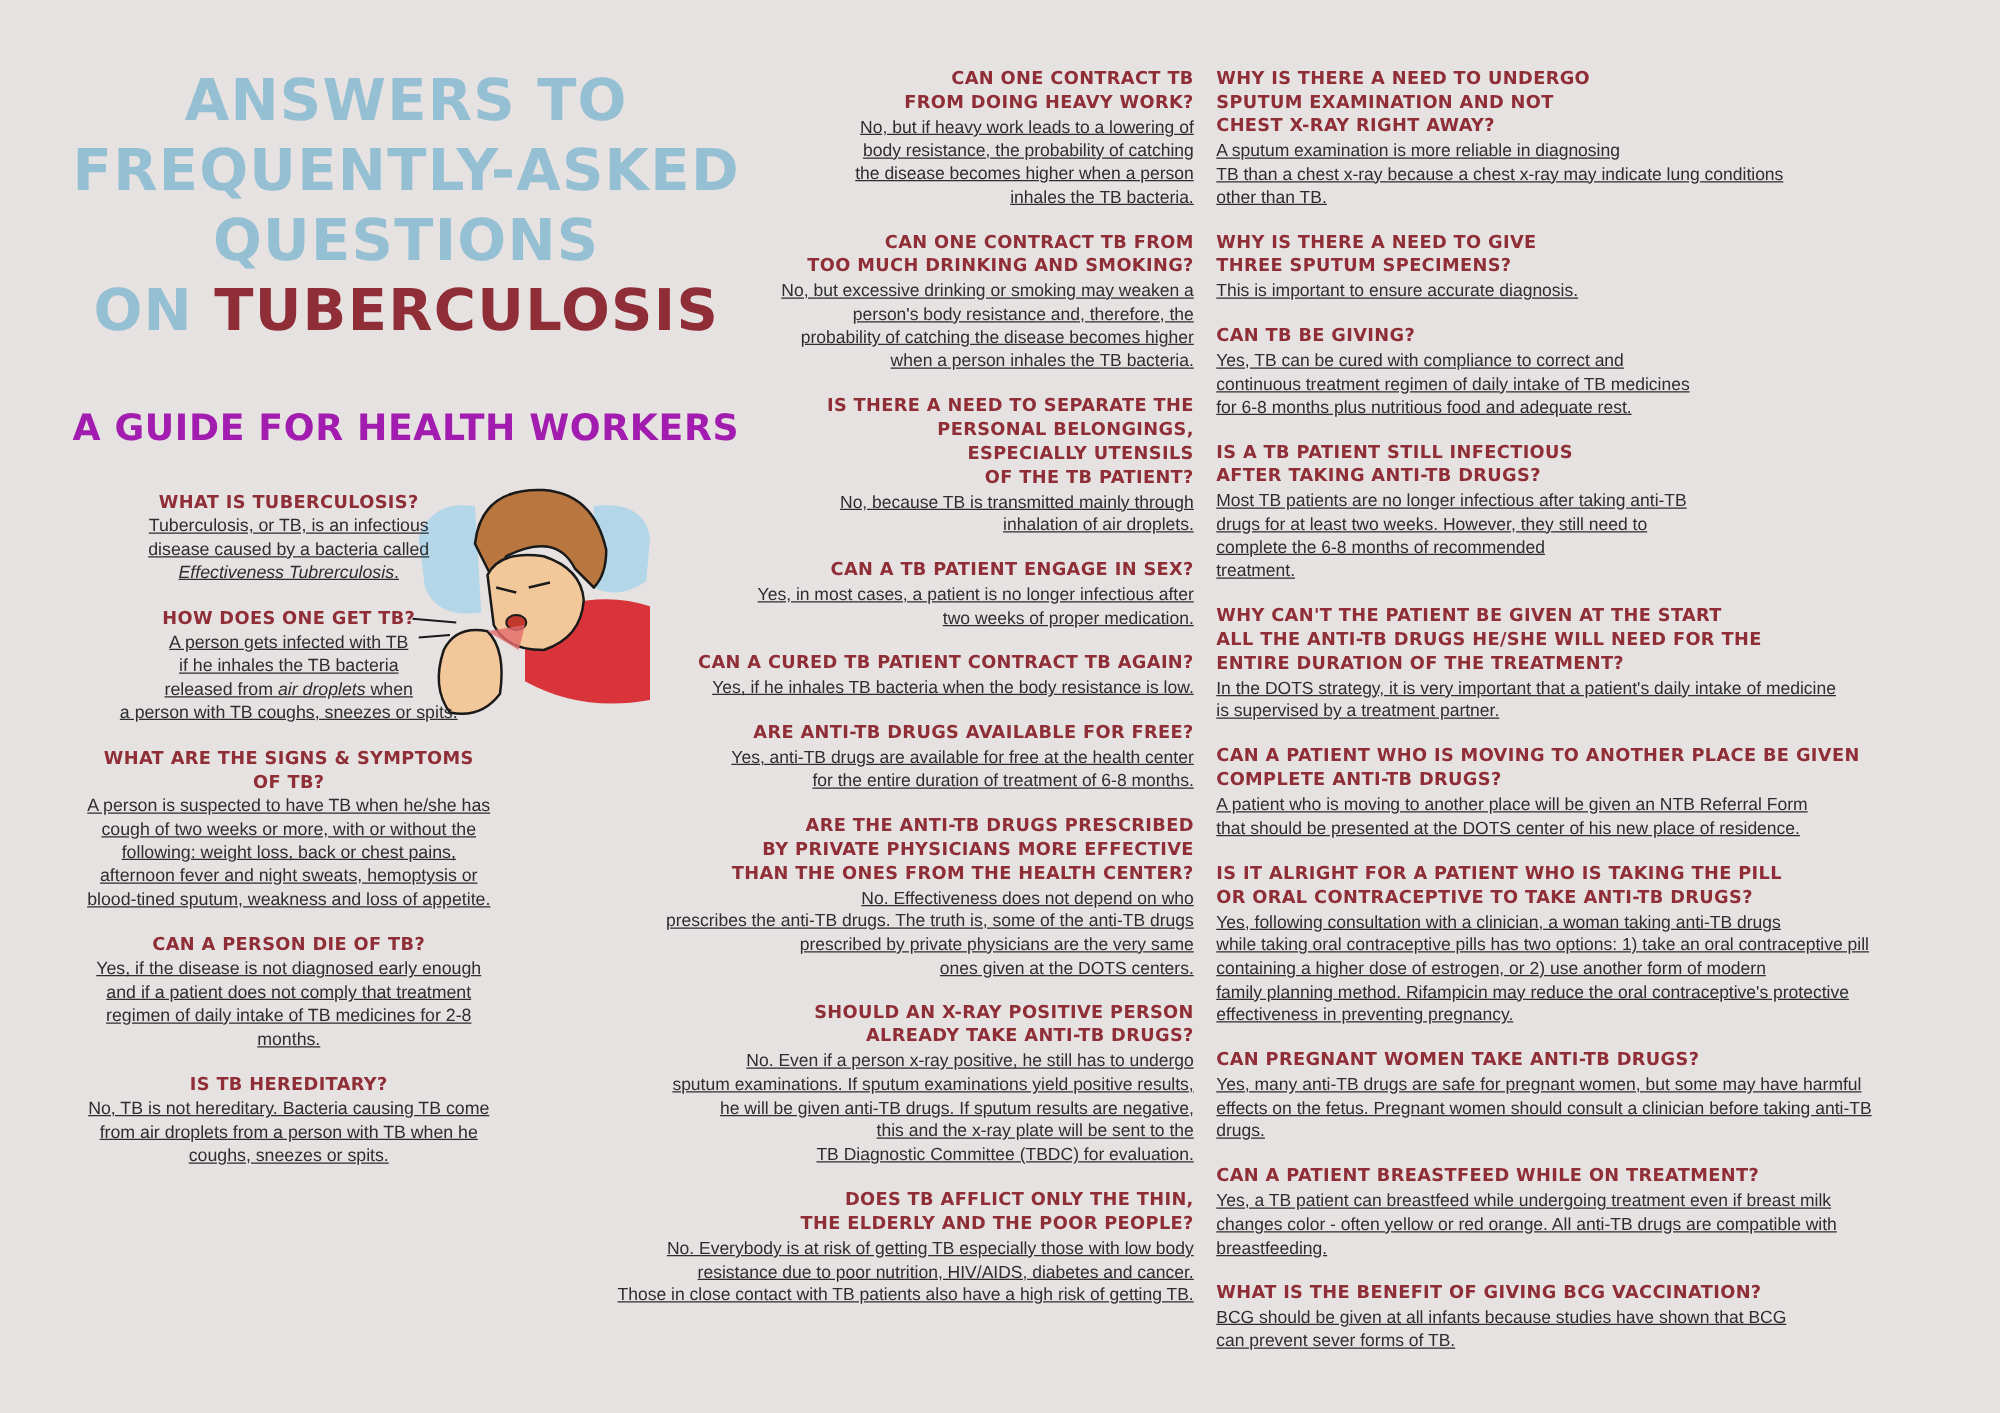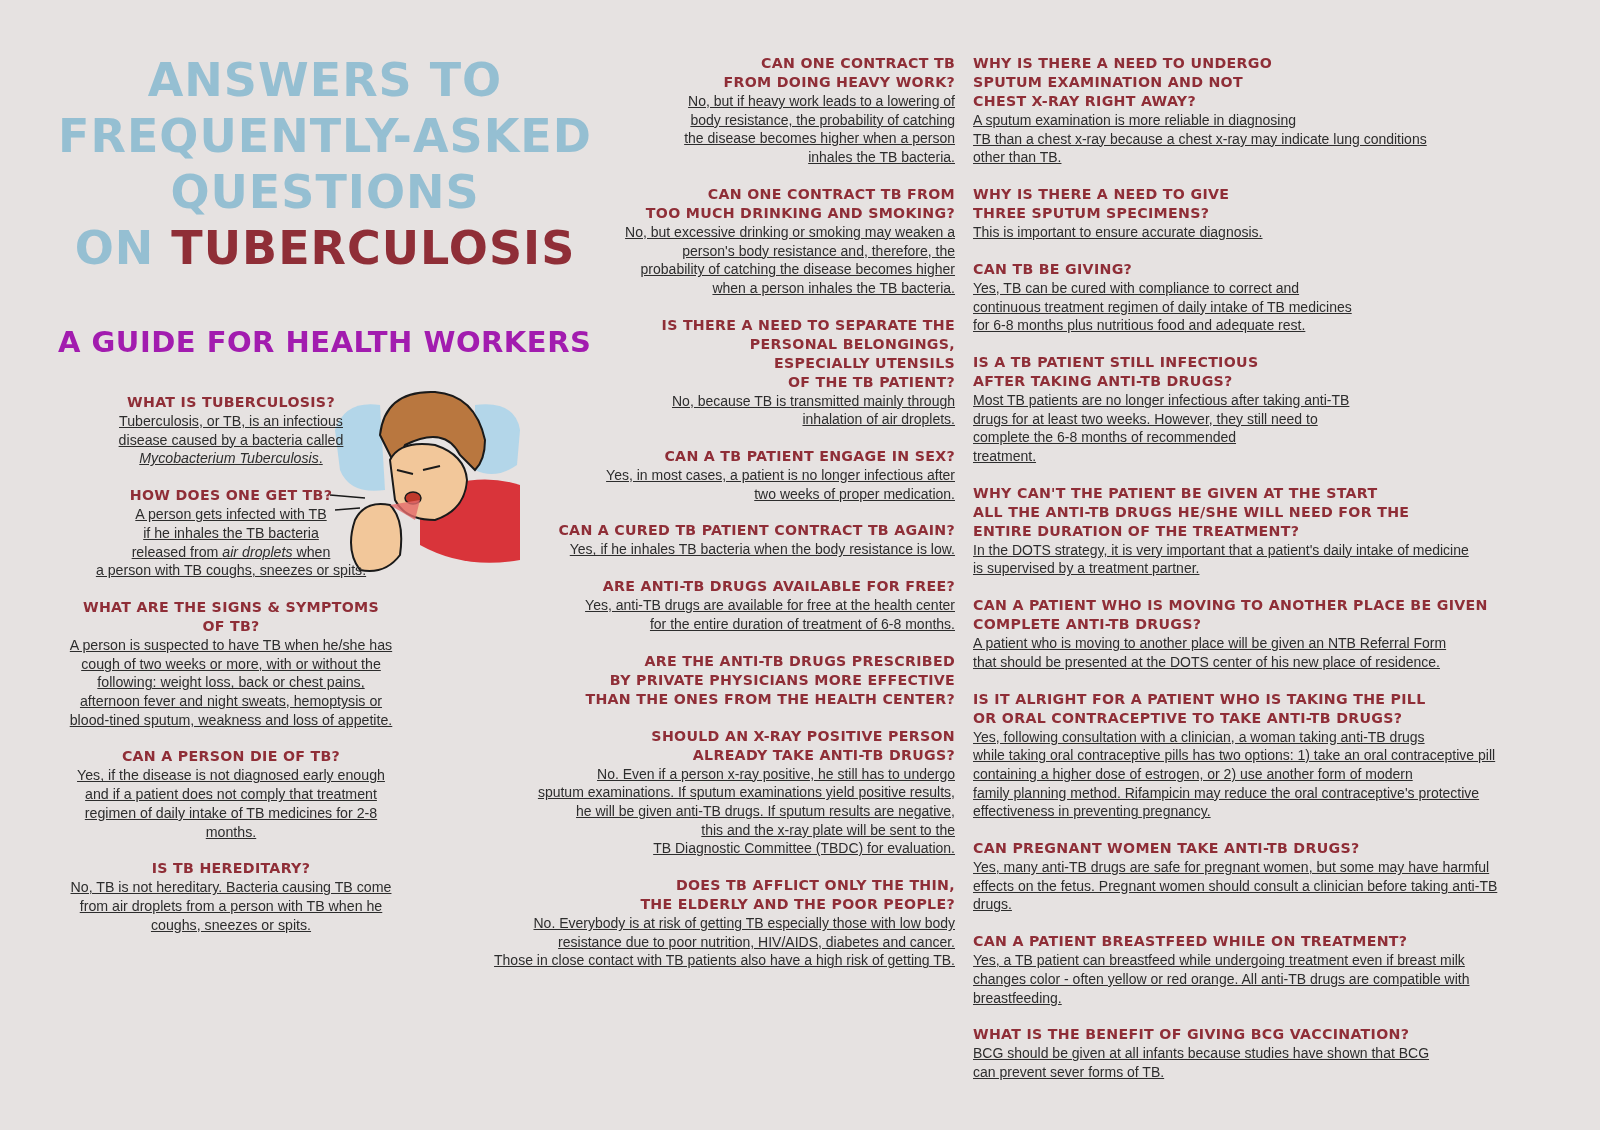--- a/index.html
+++ b/index.html
@@ -78,21 +78,21 @@
     <path d="M5 125 L40 128 M10 140 L35 138" stroke="#1a1a1a" stroke-width="1.5"></path>
     <path d="M65 135 L95 130 L90 150 Z" fill="#e36b6b" opacity="0.8"></path>
   </svg>
 </div>
 
 <div class="col col-left">
   <div class="qa">
     <div class="q">WHAT IS TUBERCULOSIS?</div>
     <div class="a"><span>Tuberculosis, or TB, is an infectious
 disease caused by a bacteria called
-</span><i>Mycobacterium Tuberculosis</i><span>.</span></div>
+</span><i>Effectiveness Tubrerculosis</i><span>.</span></div>
   </div>
   <div class="qa">
     <div class="q">HOW DOES ONE GET TB?</div>
     <div class="a"><span>A person gets infected with TB
 if he inhales the TB bacteria
 released from </span><i>air droplets</i><span> when
 a person with TB coughs, sneezes or spits.</span></div>
   </div>
   <div class="qa">
     <div class="q">WHAT ARE THE SIGNS &amp; SYMPTOMS
@@ -154,20 +154,24 @@
   </div>
   <div class="qa">
     <div class="q">ARE ANTI-TB DRUGS AVAILABLE FOR FREE?</div>
     <div class="a">Yes, anti-TB drugs are available for free at the health center
 for the entire duration of treatment of 6-8 months.</div>
   </div>
   <div class="qa">
     <div class="q">ARE THE ANTI-TB DRUGS PRESCRIBED
 BY PRIVATE PHYSICIANS MORE EFFECTIVE
 THAN THE ONES FROM THE HEALTH CENTER?</div>
+    <div class="a">No.  Effectiveness does not depend on who
+prescribes the anti-TB drugs.  The truth is, some of the anti-TB drugs
+prescribed by private physicians are the very same
+ones given at the DOTS centers.</div>
   </div>
   <div class="qa">
     <div class="q">SHOULD AN X-RAY POSITIVE PERSON
 ALREADY TAKE ANTI-TB DRUGS?</div>
     <div class="a">No.  Even if a person x-ray positive, he still has to undergo
 sputum examinations.  If sputum examinations yield positive results,
 he will be given anti-TB drugs.  If sputum results are negative,
 this and the x-ray plate will be sent to the
 TB Diagnostic Committee (TBDC) for evaluation.</div>
   </div>

